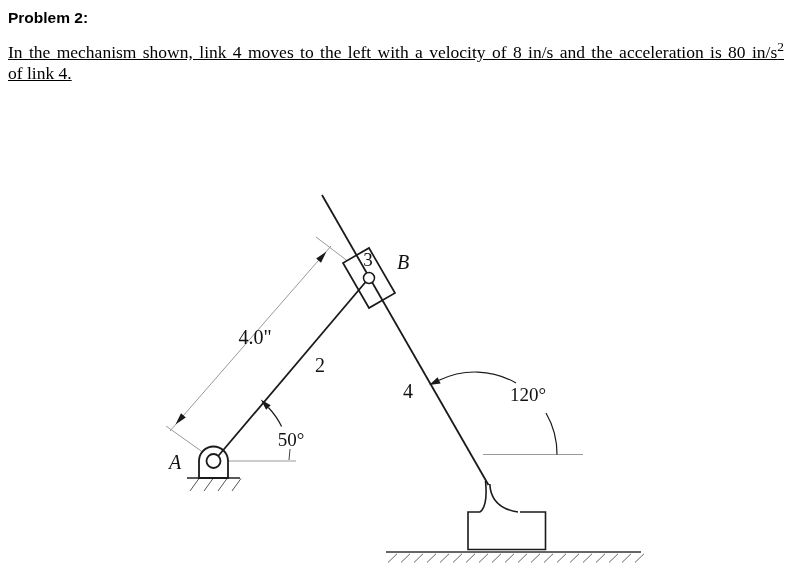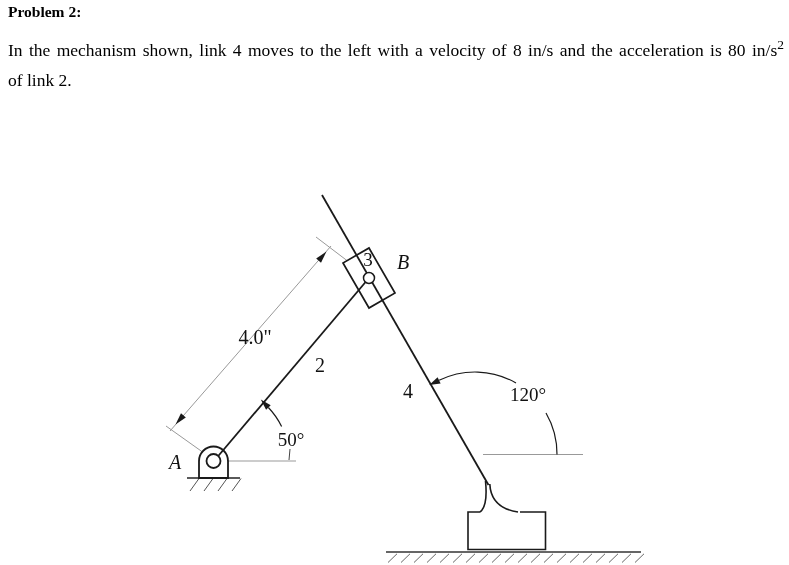--- a/index.html
+++ b/index.html
@@ -2,37 +2,37 @@
 <html><head>
 <meta charset="utf-8">
 <style>
   html,body{margin:0;padding:0;}
   body{
     width:789px;height:565px;background:#ffffff;position:relative;overflow:hidden;
     font-family:"Liberation Serif","DejaVu Serif",serif;color:#000;
   }
   .doc-text{position:absolute;top:1px;left:8px;width:776px;}
   .doc-title{
-    font-family:Liberation Serif, serif;
-    font-weight:bold;font-size:15.5px;line-height:22px;margin:0 0 7px 0;
+    font-family:Liberation Sans, sans-serif;
+    font-weight:bold;font-size:15.5px;line-height:22px;margin:6px 0 7px 0;
   }
-  .p-line{font-size:17.5px;line-height:30px;white-space:nowrap;}
+  .p-line{font-size:17.5px;line-height:21px;white-space:nowrap;text-decoration:underline;}
   .p-line.just{white-space:normal;text-align:justify;text-align-last:justify;}
   .sup{font-size:13.5px;vertical-align:7px;letter-spacing:0;}
   svg{position:absolute;top:0;left:0;}
   .lbl{font-family:"Liberation Serif","DejaVu Serif",serif;fill:#111;}
   .it{font-style:italic;}
 </style>
 </head>
 <body>
 
 <div class="doc-text">
   <div class="doc-title">Problem 2:</div>
   <div class="p-line just"><span>In the mechanism shown, link 4 moves to the left with a velocity of 8 in/s and the acceleration is 80 in/s</span><span class="sup">2</span></div>
-  <div class="p-line">of link 2.</div>
+  <div class="p-line">of link 4.</div>
 </div>
 
 <svg width="789" height="565" viewBox="0 0 789 565">
 
   <line x1="166" y1="426" x2="211" y2="458" stroke="#999" stroke-width="1"></line>
   <line x1="316" y1="237" x2="366" y2="275" stroke="#999" stroke-width="1"></line>
   <line x1="170" y1="431" x2="331" y2="246" stroke="#999" stroke-width="1"></line>
   <line x1="222" y1="461" x2="296" y2="461" stroke="#999" stroke-width="1"></line>
   <line x1="483" y1="454.5" x2="583" y2="454.5" stroke="#999" stroke-width="1"></line>
   <line x1="290" y1="449" x2="289" y2="460" stroke="#444" stroke-width="1"></line>

